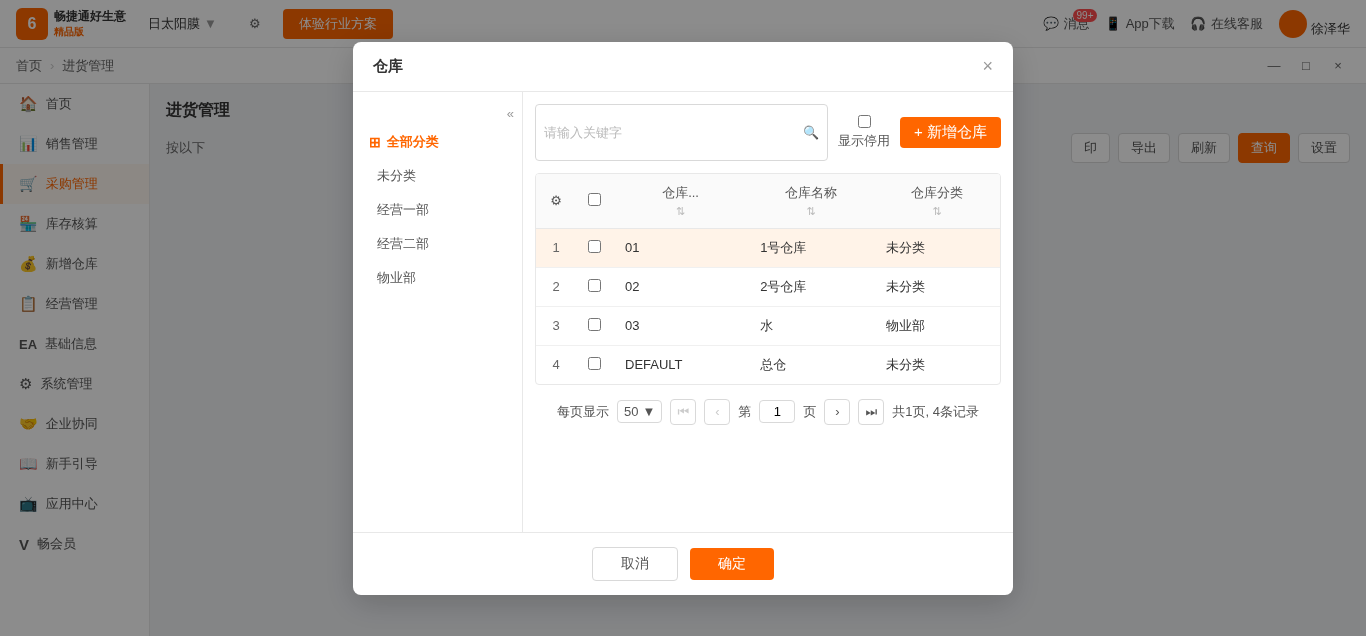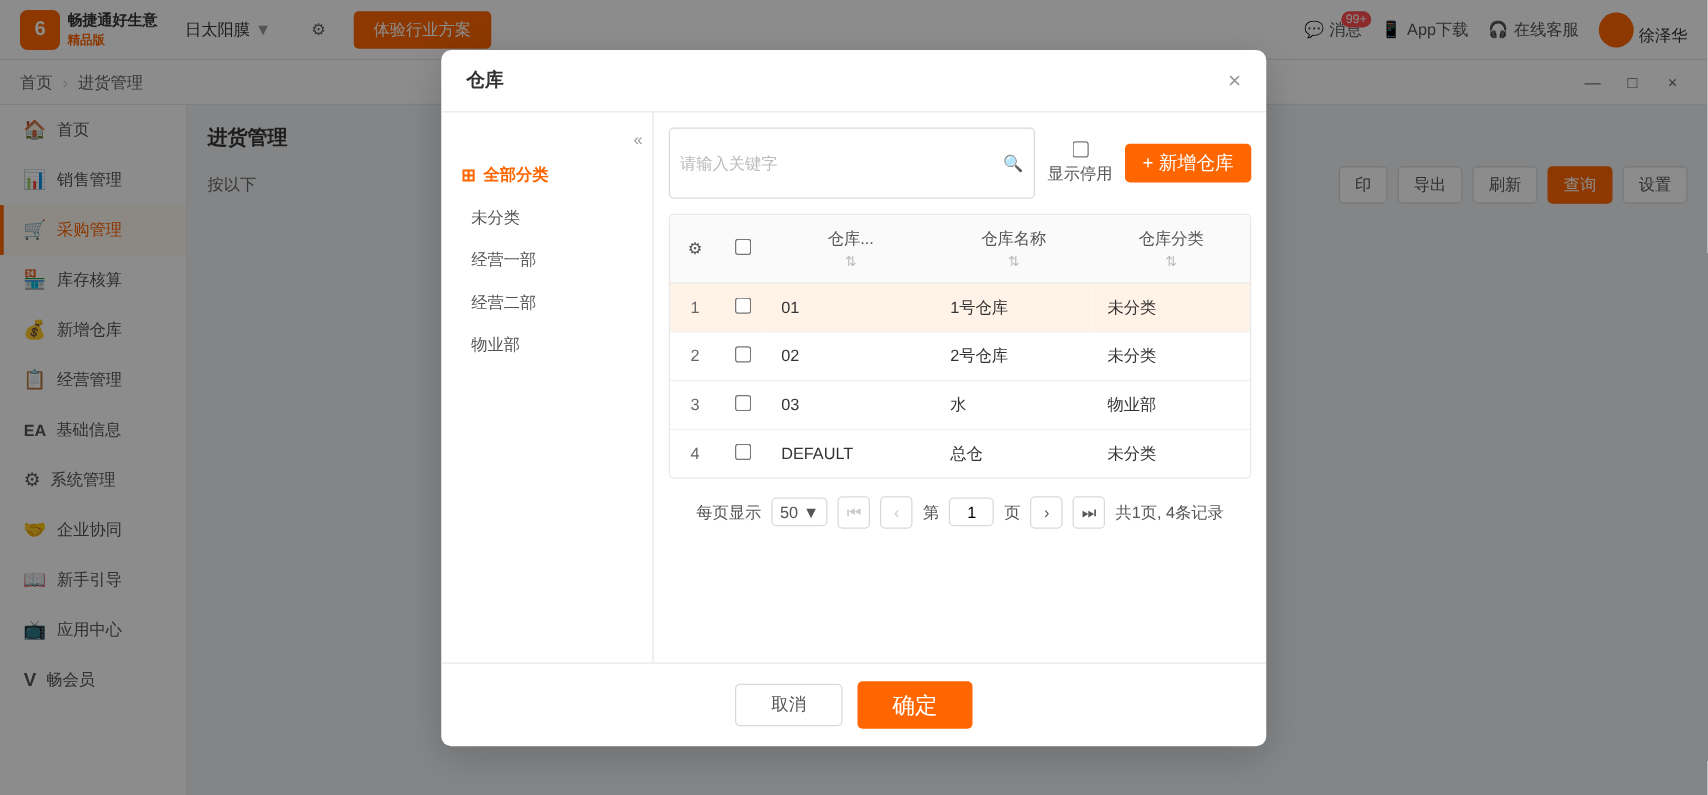--- a/index.html
+++ b/index.html
@@ -203,21 +203,21 @@
     .dialog-footer {
       display: flex; align-items: center; justify-content: center;
       gap: 12px; padding: 14px 20px; border-top: 1px solid #e8e8e8;
     }
     .btn-cancel {
       padding: 7px 28px; border: 1px solid #d9d9d9; background: #fff;
       border-radius: 4px; cursor: pointer; font-size: 14px; color: #555;
     }
     .btn-confirm {
       padding: 7px 28px; background: #ff6600; color: white; border: none;
-      border-radius: 4px; cursor: pointer; font-size: 18px;
+      border-radius: 4px; cursor: pointer; font-size: 14px;
     }
   </style>
 </head>
 <body>
 
 <div class="top-header">
   <div class="logo">
     <div class="logo-icon">6</div>
     <div>
       <div style="font-size:12px;color:#333;font-weight:bold;">畅捷通好生意</div>

